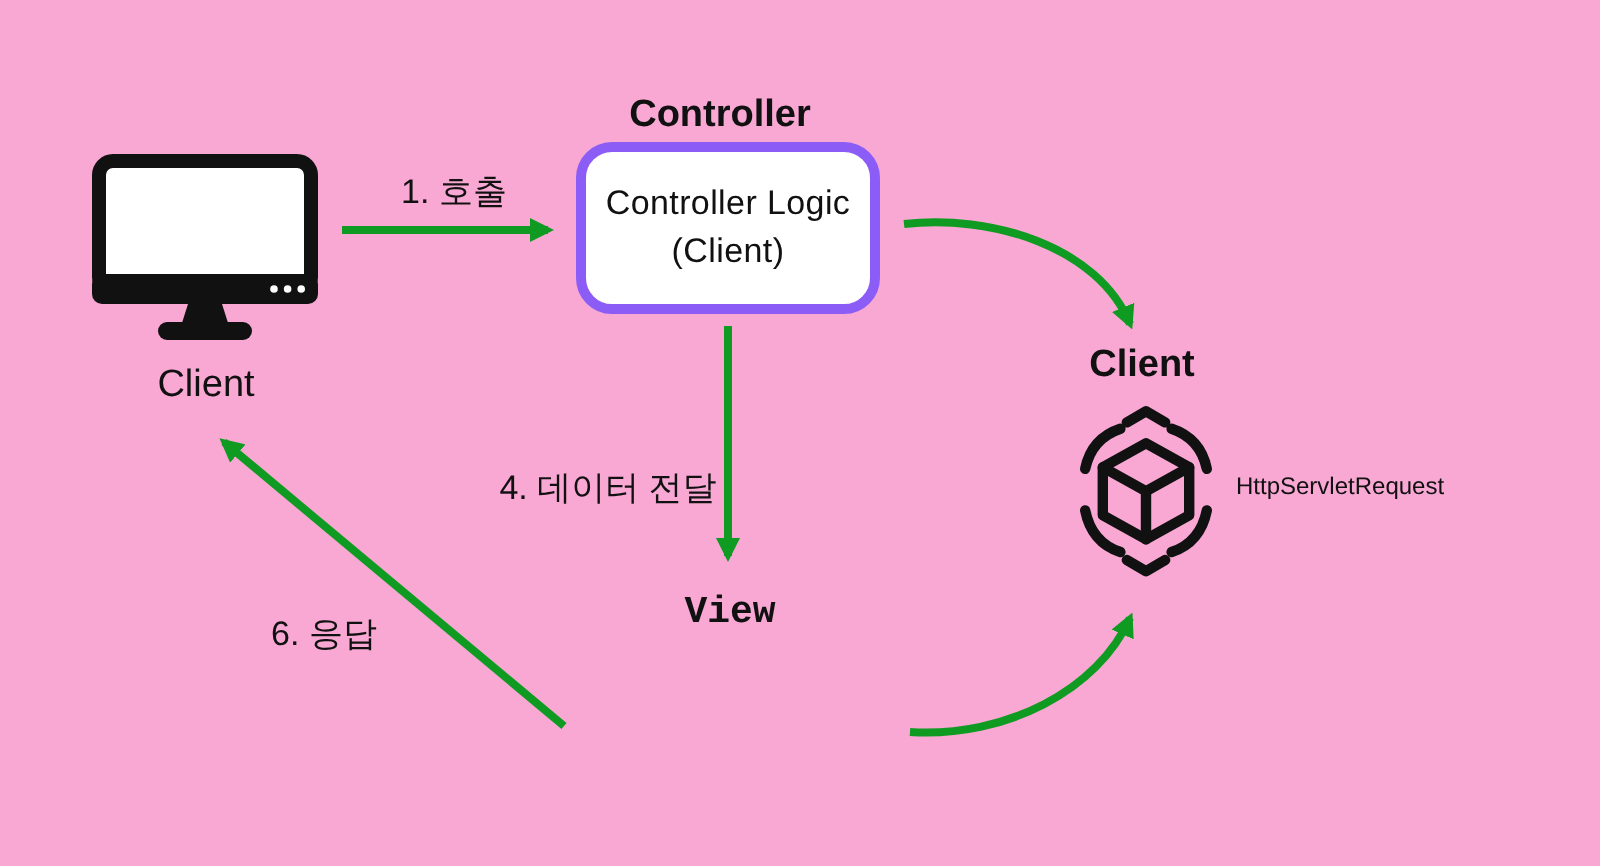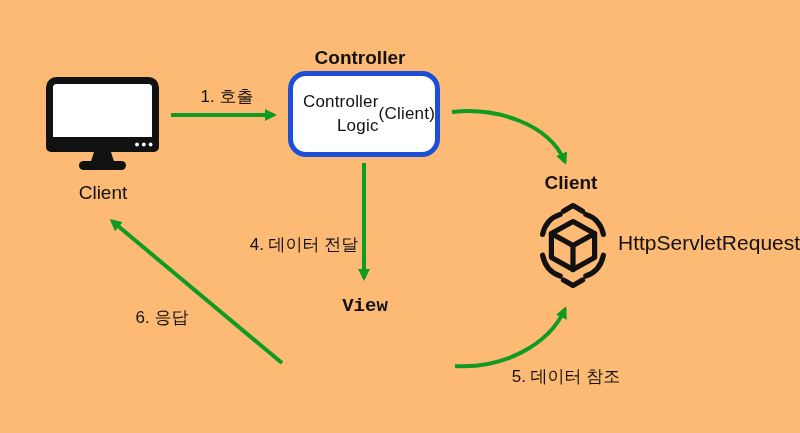--- a/index.html
+++ b/index.html
@@ -6,35 +6,35 @@
     margin: 0;
     padding: 0;
     background: #ffffff;
     font-family: "Liberation Sans", "DejaVu Sans", sans-serif;
     color: #111111;
   }
   .canvas {
     position: relative;
     width: 800px;
     height: 433px;
-    background: #fdba74;
+    background: #f9a8d4;
     overflow: hidden;
   }
   .svg-layer {
     position: absolute;
     left: 0; top: 0;
     width: 800px; height: 433px;
   }
   .node-box {
     position: absolute;
-    border: 5px solid #1d4ed8;
+    border: 5px solid #8b5cf6;
     border-radius: 18px;
     background: #ffffff;
     display: flex;
-    flex-direction: row;
+    flex-direction: column;
     align-items: center;
     justify-content: center;
     text-align: right;
     font-size: 17px;
     line-height: 1.4;
     letter-spacing: 0.2px;
   }
   .node-title {
     position: absolute;
     transform: translate(-50%, -50%);
@@ -44,21 +44,21 @@
   }
   .flow-label {
     position: absolute;
     transform: translate(-50%, -50%);
     font-size: 17px;
     white-space: nowrap;
   }
   .side-label {
     position: absolute;
     transform: translate(0, -50%);
-    font-size: 21px;
+    font-size: 12px;
     white-space: nowrap;
   }
   .client-label {
     position: absolute;
     transform: translate(-50%, -50%);
     font-size: 19px;
     white-space: nowrap;
     text-align: right;
   }
 </style>
@@ -114,16 +114,15 @@
     <div>(Client)</div>
   </div>
 
 
   <div class="client-label" style="left:103px; top:193px;">Client</div>
 
   <div class="side-label" style="left:618px; top:243px;">HttpServletRequest</div>
 
   <div class="flow-label" style="left:227px; top:96px;">1. 호출</div>
   <div class="flow-label" style="left:304px; top:227px;margin-top:17px;">4. 데이터 전달</div>
-  <div class="flow-label" style="left:566px; top:376px;">5. 데이터 참조</div>
   <div class="flow-label" style="left:162px; top:301px;margin-top:16px;">6. 응답</div>
 
 </div>
 
 </body></html>

